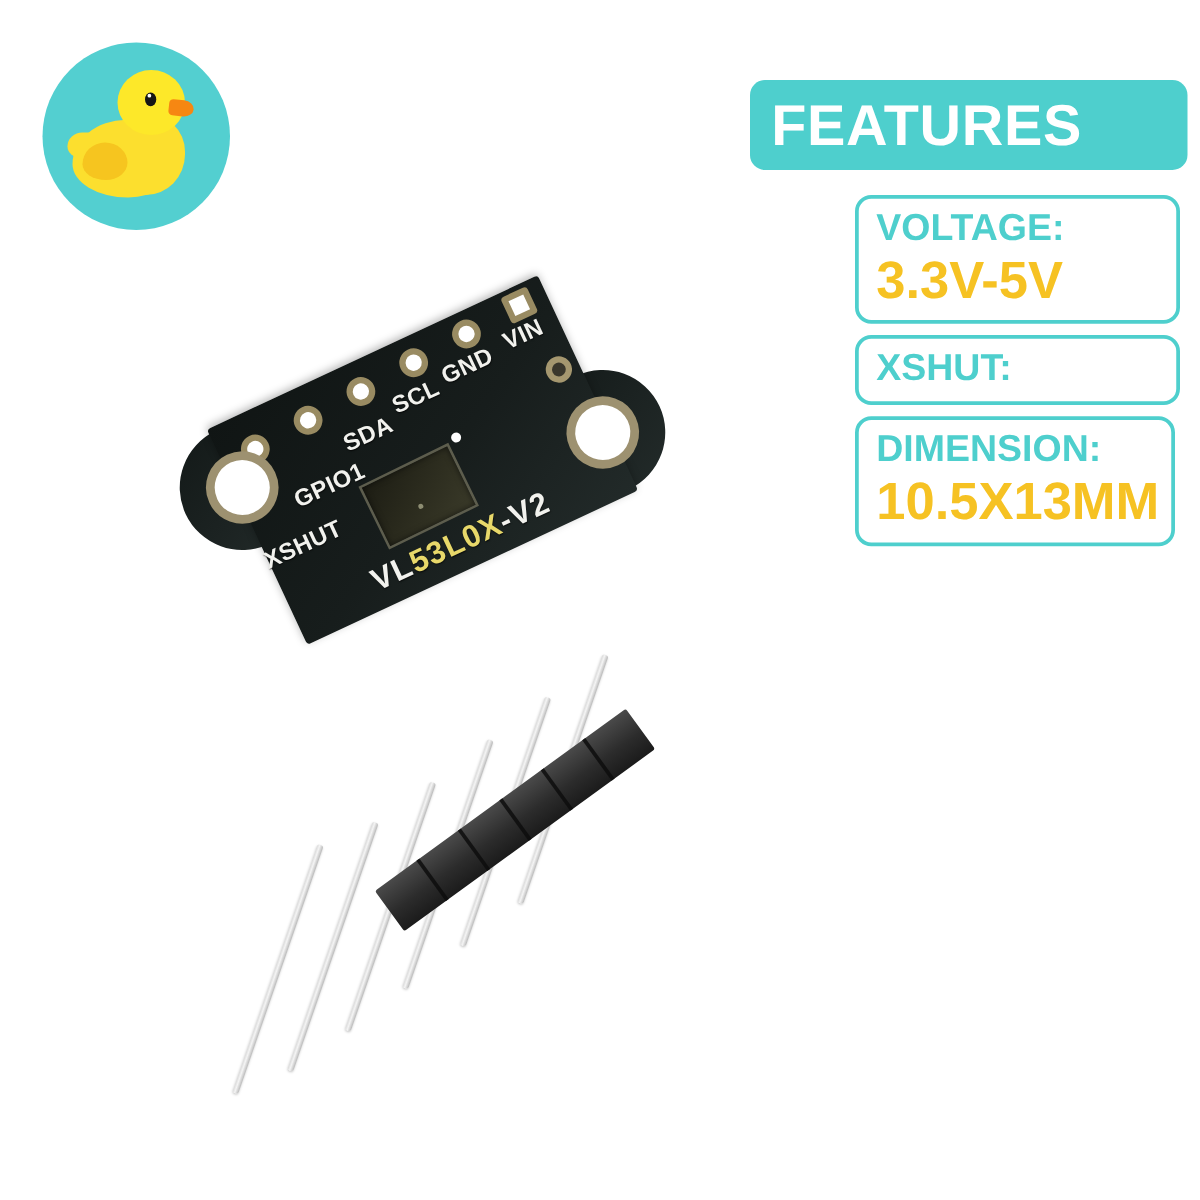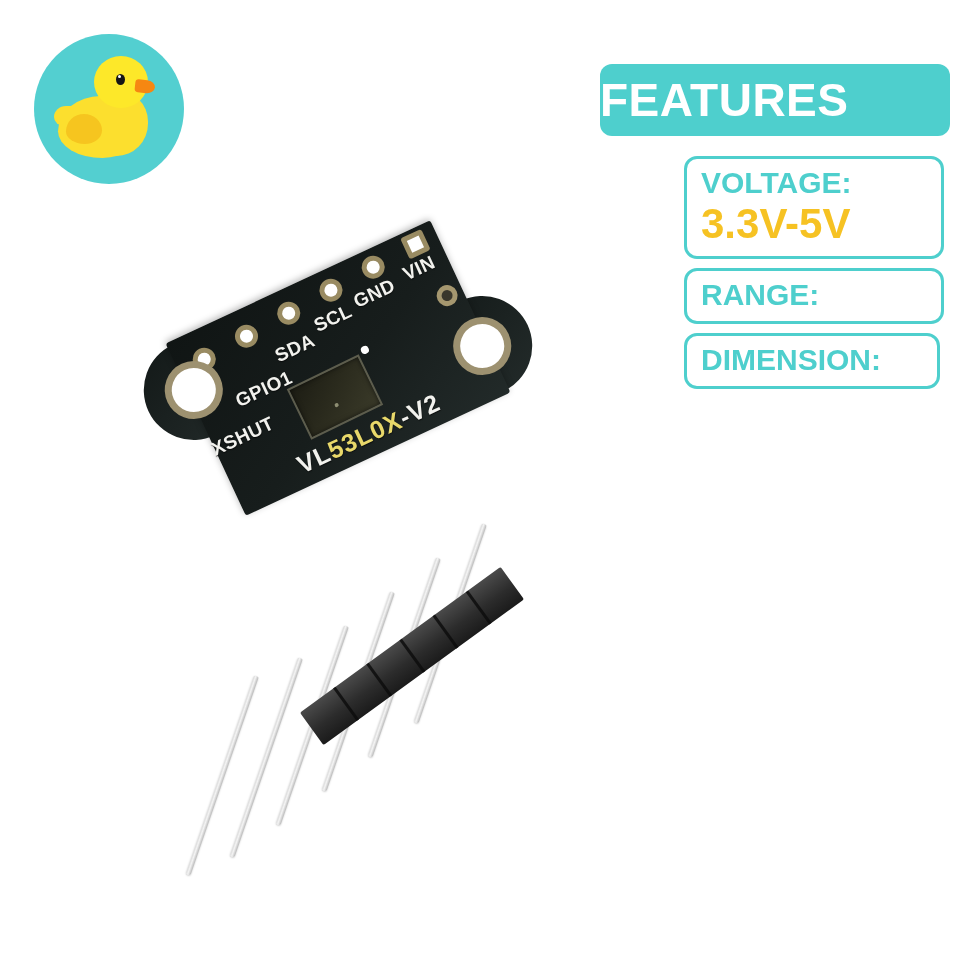--- a/index.html
+++ b/index.html
@@ -54,21 +54,21 @@
   }
 
   
   .features-header{
     position:absolute;left:600px;top:64px;width:350px;height:72px;
     background:#4ecfcd;border-radius:12px;
     display:flex;align-items:center;
   }
   .features-header span{
     color:#ffffff;font-size:46px;font-weight:bold;letter-spacing:.5px;
-    line-height:1;
+    padding-left:17px;line-height:1;
   }
   .feature-list{
     position:absolute;left:684px;top:156px;width:274px;
   }
   .feature-box{
     box-sizing:border-box;
     border:3px solid #4ecfcd;border-radius:13px;
     background:#ffffff;
     padding:7px 0 9px 14px;
     margin-bottom:9px;
@@ -246,24 +246,25 @@
   </div>
 
   <div class="feature-list">
 
     <div class="feature-box">
       <span class="feature-label">VOLTAGE:</span>
       <span class="feature-value">3.3V-5V</span>
     </div>
 
     <div class="feature-box">
-      <span class="feature-label">RANGE:</span>
+      <span class="feature-label">XSHUT:</span>
     </div>
 
 
 
     <div class="feature-box wide">
       <span class="feature-label">DIMENSION:</span>
+      <span class="feature-value">10.5X13MM</span>
     </div>
 
   </div>
 
 </div>
 
 </body></html>

